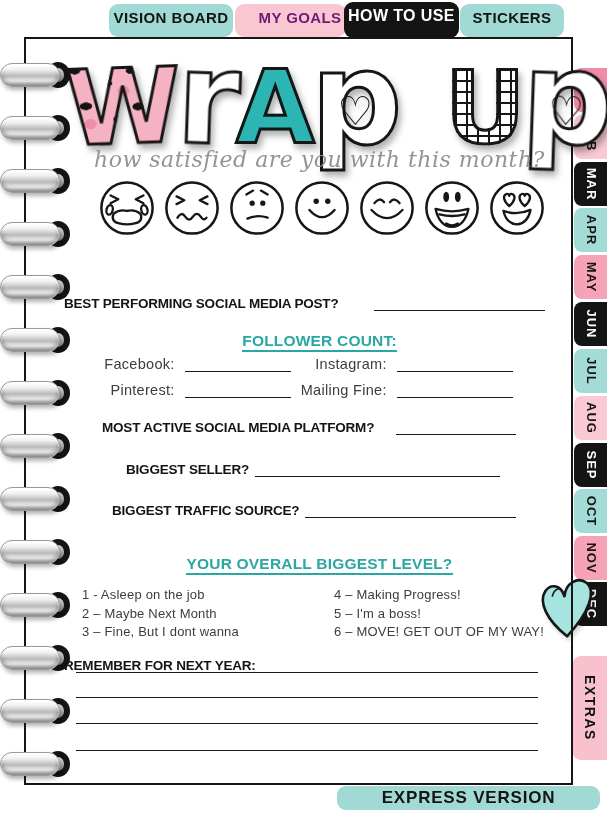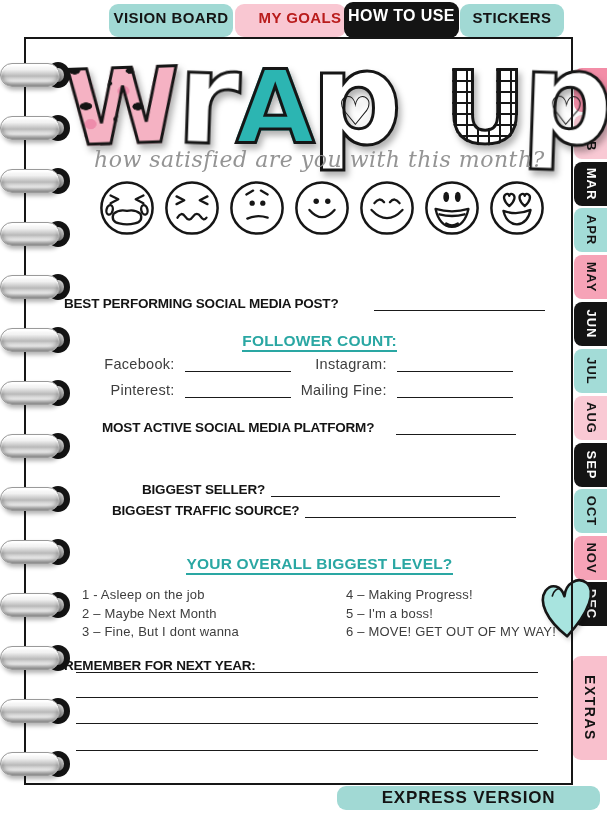--- a/index.html
+++ b/index.html
@@ -99,21 +99,21 @@
   .heading span { font-weight:800; font-size:15.5px; letter-spacing:.2px;
                   border-bottom:2px solid currentColor; padding-bottom:1px; }
   .hand { font-size:14.5px; color:#3d3d3d; letter-spacing:.3px; white-space:nowrap; }
 
   .fgrid { position:absolute; top:317px; left:60px; right:40px; display:grid;
            grid-template-columns:auto 106px auto 116px; column-gap:10px; row-gap:10px;
            justify-content:center; align-items:end; }
   .fgrid .hand { text-align:right; }
   .fgrid .wline { height:14px; }
 
-  .elist { position:absolute; top:547px; left:56px; right:8px; display:flex;gap:12px; }
+  .elist { position:absolute; top:547px; left:56px; right:8px; display:flex; }
   .ecol1 { width:252px; }
   .eitem { font-size:13px; color:#3d3d3d; letter-spacing:.2px; line-height:18.5px; white-space:nowrap; }
 
   .ruled { position:absolute; left:50px; right:33px; border-bottom:1.8px solid #1a1a1a; }
 
   
   .mtab { position:absolute; left:574px; width:33px; height:44px; z-index:1;
           border-radius:8px 0 0 8px; }
   .vtext { position:absolute; top:50%; left:50%; transform:translate(-50%,-50%) rotate(90deg);
            white-space:nowrap; font-weight:700; font-size:13px; letter-spacing:1px; }
@@ -131,21 +131,21 @@
                    filter:drop-shadow(2px 3px 2px rgba(0,0,0,.18)); }
   .edge-line { position:absolute; left:571px; top:574px; width:2px; height:70px;
                background:#161616; z-index:8; }
 </style>
 </head>
 <body>
 
 <div class="ttab" id="ttab0" style="background: rgb(161, 217, 212); color: rgb(20, 20, 20);">
   <span>VISION BOARD</span>
 </div>
-<div class="ttab" id="ttab1" style="background: rgb(249, 199, 210); color: #b91c1c; padding-left: 19px;">
+<div class="ttab" id="ttab1" style="background: rgb(249, 199, 210); color: #701a75; padding-left: 19px;">
   <span>MY GOALS</span>
 </div>
 <div class="ttab" id="ttab2" style="background: rgb(20, 20, 20); color: rgb(255, 255, 255);">
   <span>HOW TO USE</span>
 </div>
 <div class="ttab" id="ttab3" style="background: rgb(161, 217, 212); color: rgb(20, 20, 20);">
   <span>STICKERS</span>
 </div>
 
 <div class="mtab" style="top: 68px; background: rgb(243, 141, 167); color: rgb(20, 20, 20);">
@@ -284,21 +284,21 @@
     <span class="wline"></span>
     <span class="hand">Mailing Fine:</span>
     <span class="wline"></span>
   </div>
 
   <div class="row" style="top:381px; left:76px; right:55px;">
     <span class="lbl">MOST ACTIVE SOCIAL MEDIA PLATFORM?</span>
     <span style="width:10px"></span>
     <span class="wline"></span>
   </div>
-  <div class="row" style="top:423px; left:116px; right:71px;margin-top:20px;">
+  <div class="row" style="top:423px; left:100px; right:71px;">
     <span class="lbl">BIGGEST SELLER?</span>
     <span class="wline"></span>
   </div>
   <div class="row" style="top:464px; left:86px; right:55px;">
     <span class="lbl">BIGGEST TRAFFIC SOURCE?</span>
     <span class="wline"></span>
   </div>
 
   <div class="heading" style="top:516px;">
     <span style="color: rgb(42, 167, 163);">YOUR OVERALL BIGGEST LEVEL?</span>

